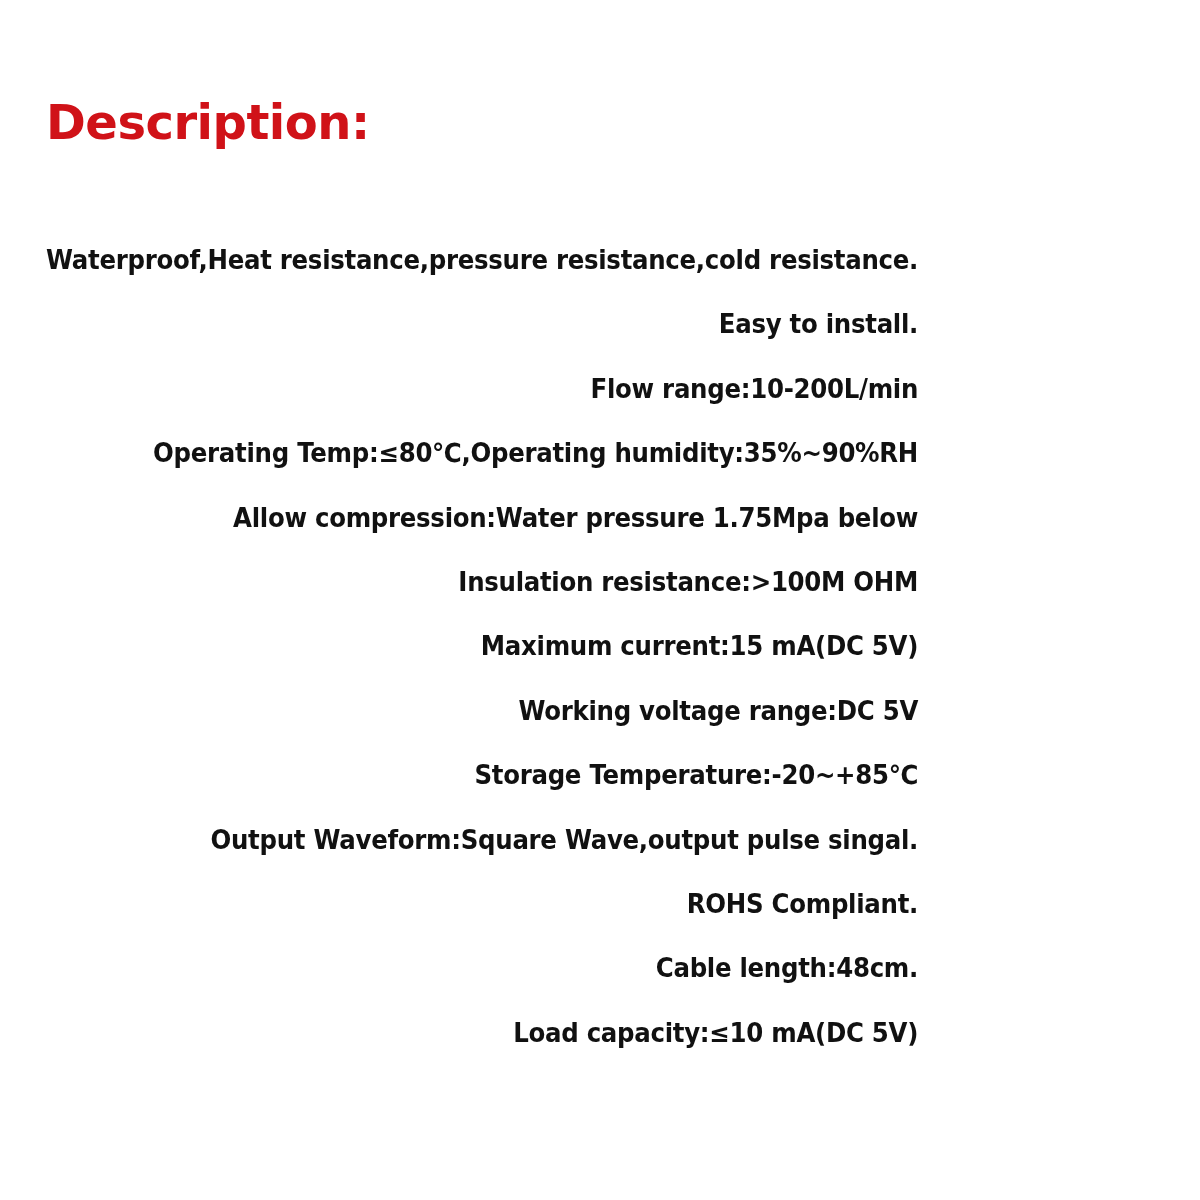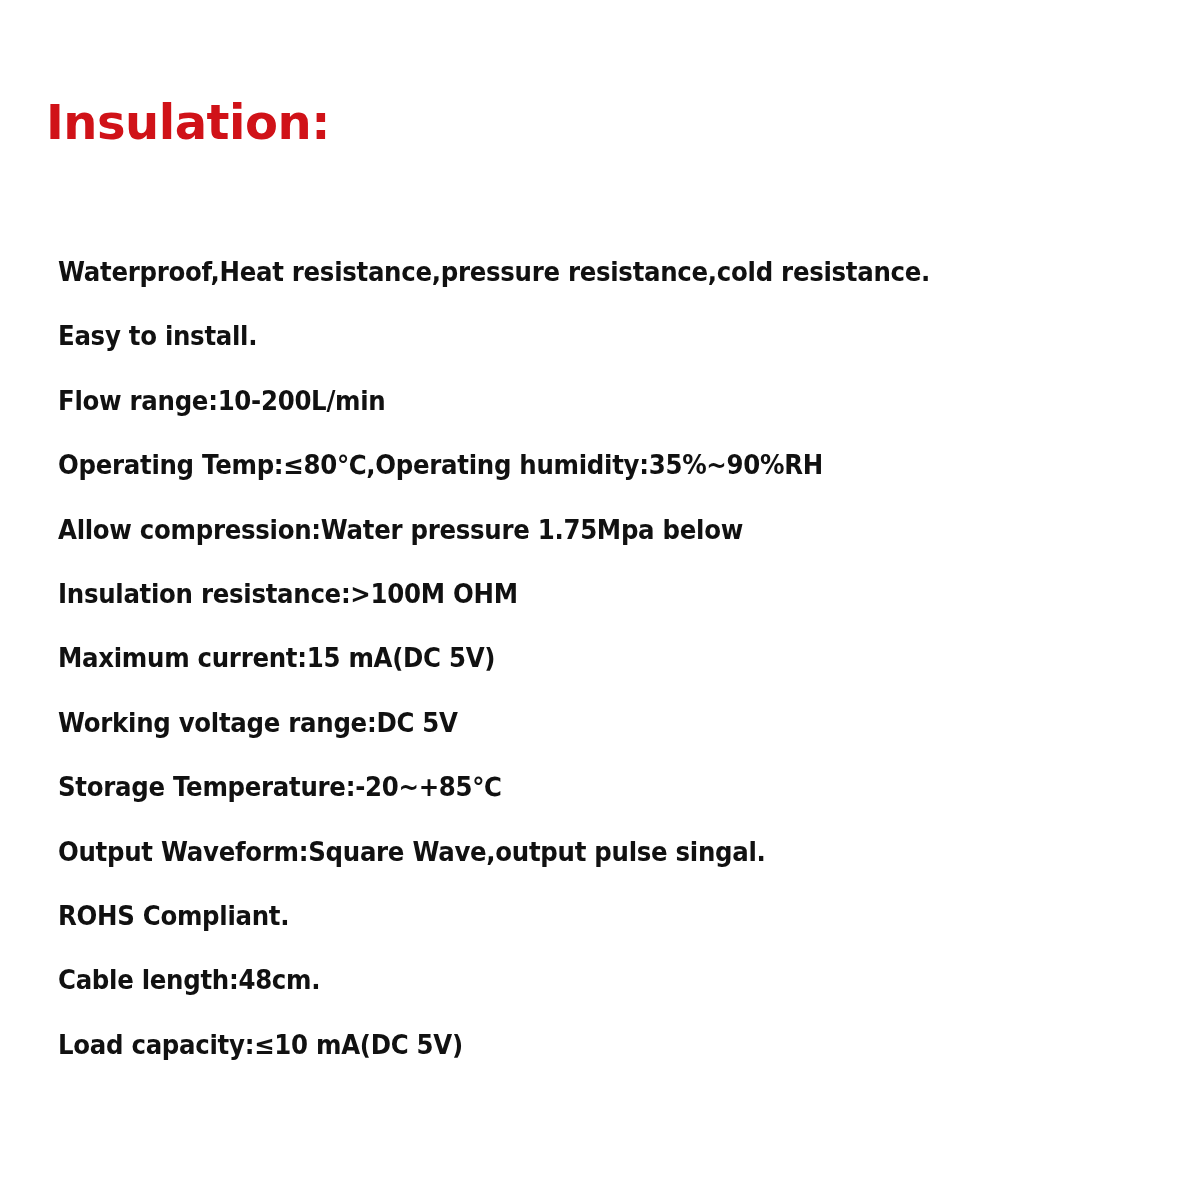--- a/index.html
+++ b/index.html
@@ -30,41 +30,42 @@
       font-weight: bold;
       font-size: 48px;
       line-height: 60px;
       letter-spacing: -0.5px;
       color: #d01218;
     }
     .spec-list {
       position: absolute;
       left: 46px;
       top: 238px;
-      margin: 12px;
+      margin: 0;
       padding: 0;
       list-style: none;
+      text-align: right;
     }
     .spec-item {
       height: 64.4px;
       line-height: 44px;
       font-size: 26px;
       font-weight: bold;
       color: #111111;
       white-space: nowrap;
       letter-spacing: -0.3px;
       transform: scaleX(0.94);
       transform-origin: left center;
     }
   </style>
 </head>
 <body>
 
 <div class="page">
-  <h1 class="title">Insulation:</h1>
+  <h1 class="title">Description:</h1>
 
   <ul class="spec-list">
     <li class="spec-item">Waterproof,Heat resistance,pressure resistance,cold resistance.</li>
     <li class="spec-item">Easy to install.</li>
     <li class="spec-item">Flow range:10-200L/min</li>
     <li class="spec-item">Operating Temp:≤80℃,Operating humidity:35%~90%RH</li>
     <li class="spec-item">Allow compression:Water pressure 1.75Mpa below</li>
     <li class="spec-item">Insulation resistance:&gt;100M OHM</li>
     <li class="spec-item">Maximum current:15 mA(DC 5V)</li>
     <li class="spec-item">Working voltage range:DC 5V</li>

